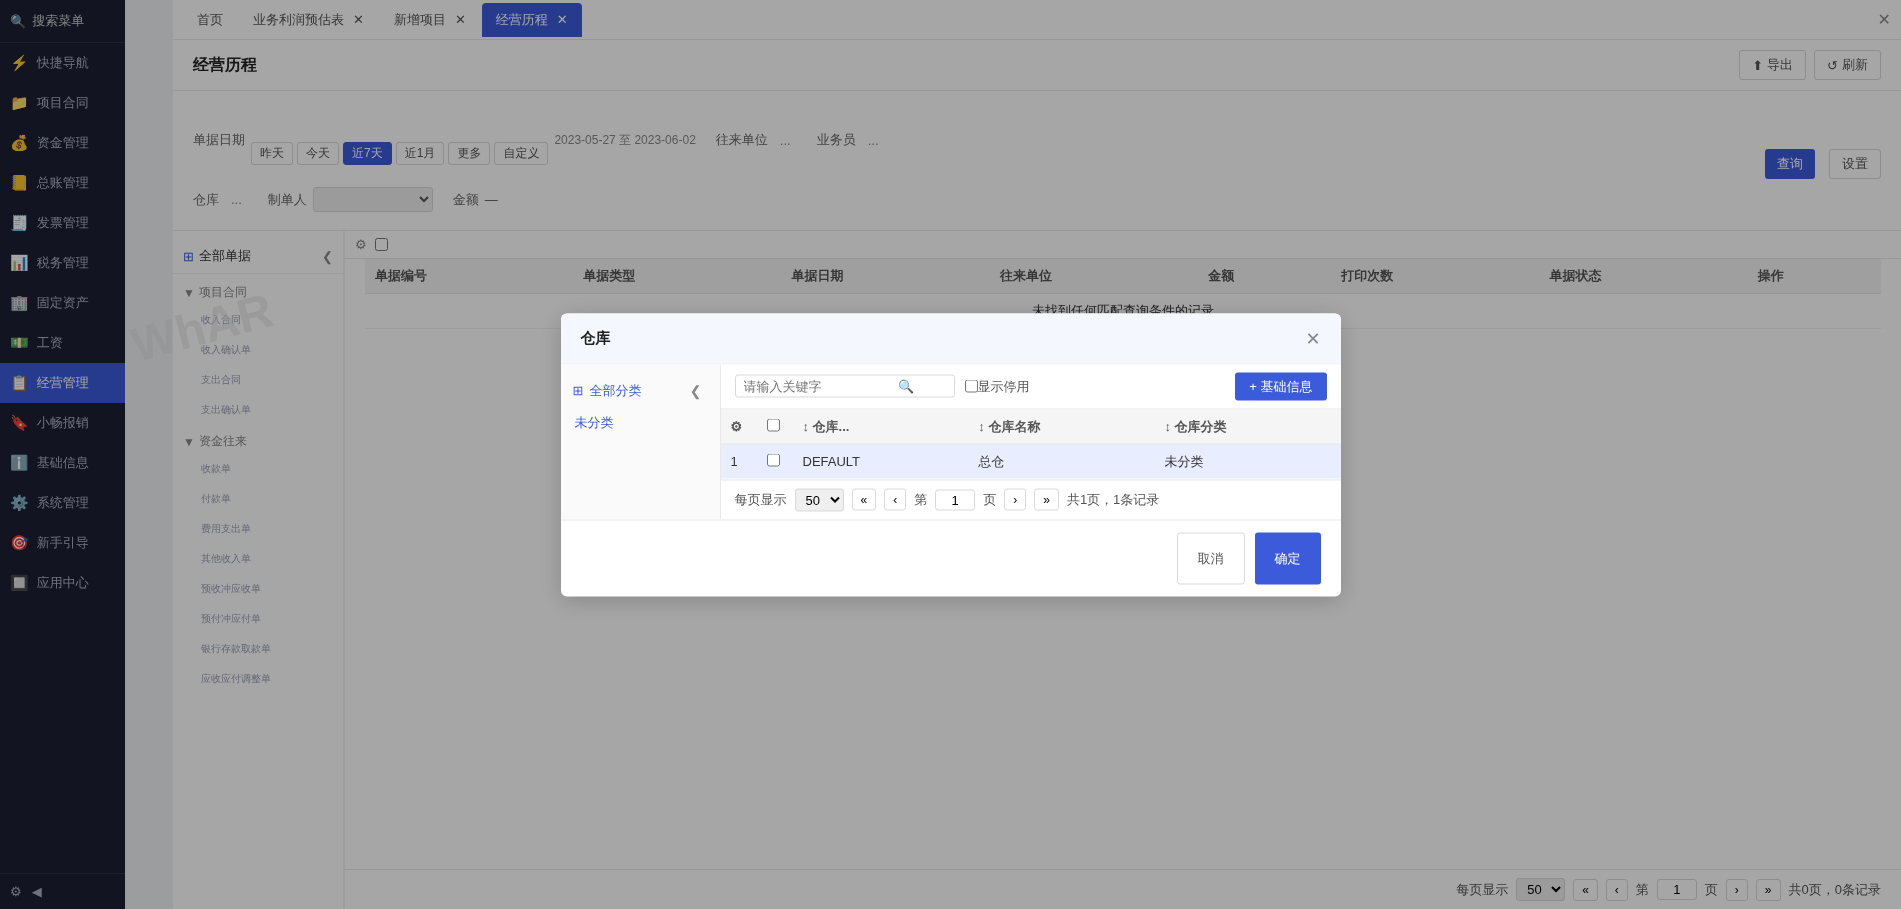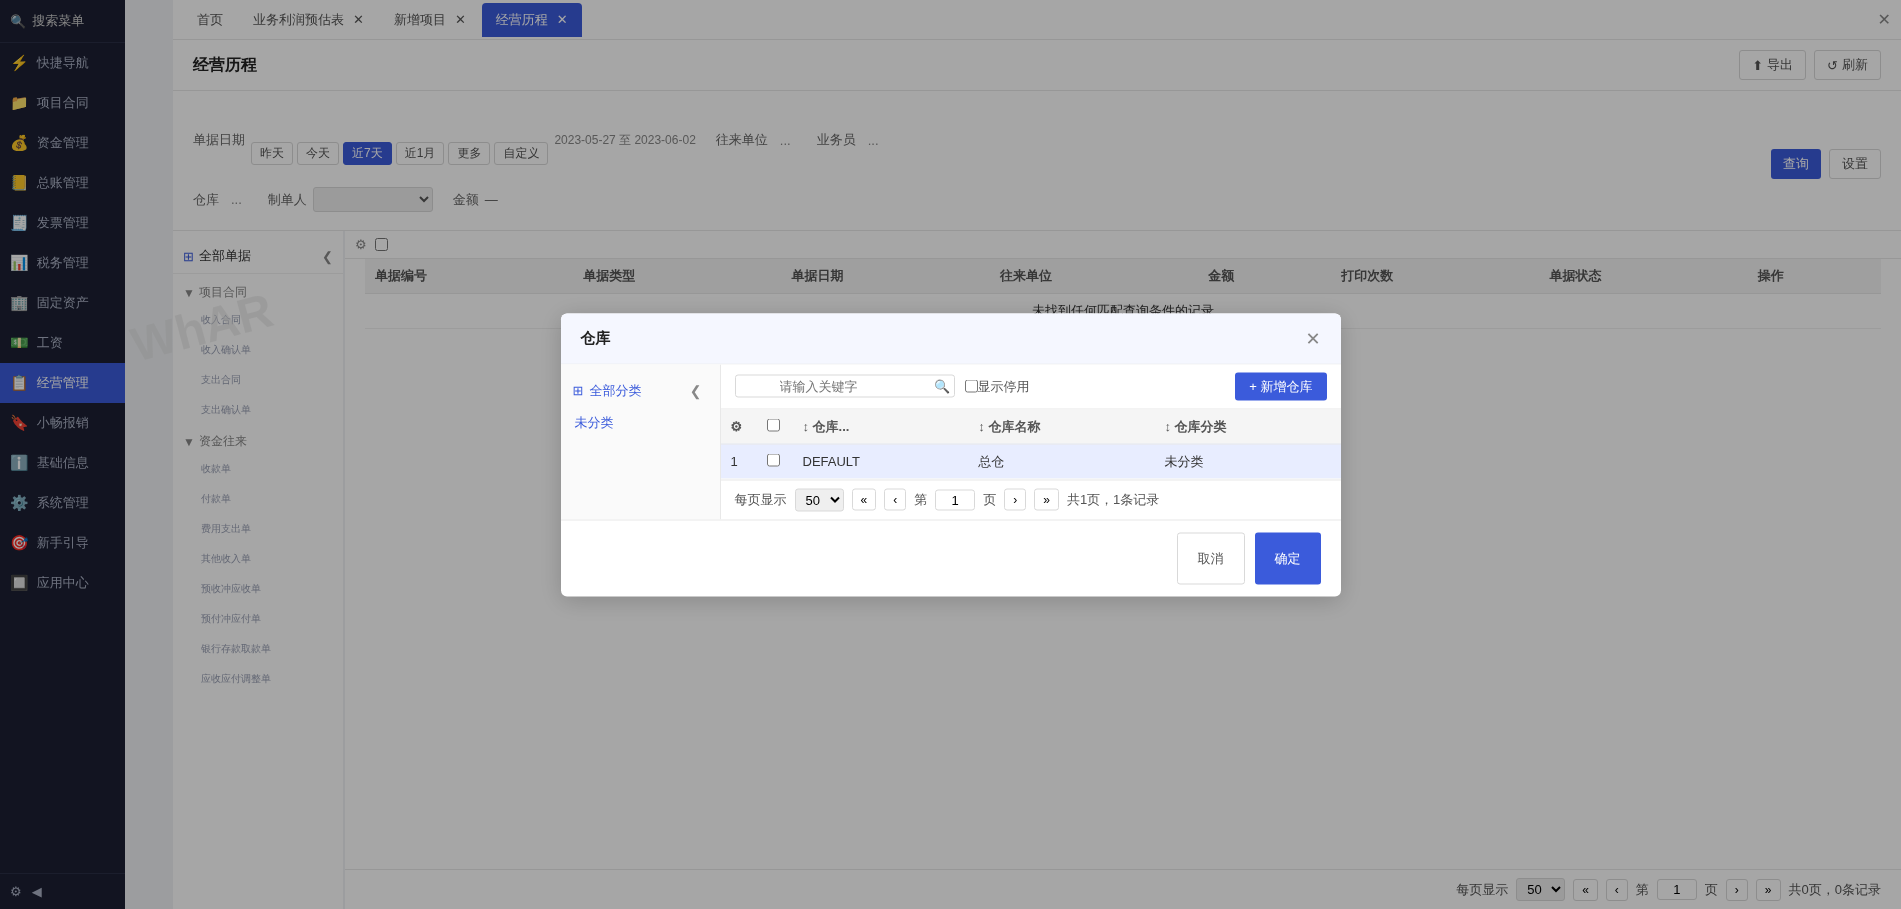--- a/index.html
+++ b/index.html
@@ -90,21 +90,21 @@
     }
     .category-header { padding: 6px 12px; display: flex; align-items: center; gap: 6px; font-size: 13px; color: #3b5bdb; cursor: pointer; font-weight: 500; }
     .category-item { padding: 7px 14px; font-size: 13px; color: #333; cursor: pointer; }
     .category-item.active { color: #3b5bdb; }
     .collapse-btn { cursor: pointer; color: #888; padding: 2px 6px; font-size: 14px; }
 
     
     .data-panel { flex: 1; display: flex; flex-direction: column; overflow: hidden; }
     .data-panel-toolbar { padding: 8px 14px; display: flex; align-items: center; gap: 10px; border-bottom: 1px solid #e8e8e8; }
     .search-box { display: flex; align-items: center; border: 1px solid #d9d9d9; border-radius: 3px; padding: 3px 8px; gap: 5px; flex: 1; max-width: 220px; }
-    .search-box input { border: none; outline: none; font-size: 13px; width: 100%; color: #a16207; margin-left: 36px; }
+    .search-box input { border: none; outline: none; font-size: 13px; width: 100%; color: #a16207; }
     .checkbox-label { display: flex; align-items: center; font-size: 13px; color: #555; cursor: pointer; }
     .btn-add { padding: 5px 14px; background: #3b5bdb; color: #fff; border: none; border-radius: 3px; cursor: pointer; font-size: 13px; display: flex; align-items: center; gap: 4px; margin-left: auto; }
 
     
     .modal-table-wrap { flex: 1; overflow-y: auto; }
     .modal-table { width: 100%; border-collapse: collapse; }
     .modal-table th { background: #f5f5f5; padding: 8px 10px; text-align: left; font-size: 13px; color: #555; border-bottom: 1px solid #e8e8e8; white-space: nowrap; }
     .modal-table td { padding: 8px 10px; border-bottom: 1px solid #f5f5f5; font-size: 13px; color: #333; }
     .modal-table tr.selected td { background: #e8edff; }
 
@@ -244,21 +244,21 @@
         <span class="date-range">2023-05-27 至 2023-06-02</span>
       </div>
       <div class="filter-item">
         <span class="filter-label">往来单位</span>
         <span class="ellipsis-btn">...</span>
       </div>
       <div class="filter-item">
         <span class="filter-label">业务员</span>
         <span class="ellipsis-btn">...</span>
       </div>
-      <div style="margin-left:auto; display:flex; gap:8px;margin-top:48px;">
+      <div style="margin-left:auto; display:flex; gap:14px;margin-top:48px;">
         <button class="btn-primary">查询</button>
         <button class="btn-outline">设置</button>
       </div>
     </div>
     <div class="filter-row">
       <div class="filter-item">
         <span class="filter-label">仓库</span>
         <span class="ellipsis-btn">...</span>
       </div>
       <div class="filter-item">
@@ -376,21 +376,21 @@
     <div class="data-panel">
       <div class="data-panel-toolbar">
         <div class="search-box">
           <input type="text" style="width: 150px; border: none; outline: none; font-size: 13px;" placeholder="请输入关键字">
           <span style="cursor:pointer; color:#888;">🔍</span>
         </div>
         <label class="checkbox-label">
           <input type="checkbox" style="">
           <span>显示停用</span>
         </label>
-        <button class="btn-add">+ 新增仓库</button>
+        <button class="btn-add">+ 基础信息</button>
       </div>
 
       <div class="modal-table-wrap">
         <table class="modal-table">
           <thead>
             <tr>
               <th style="width:36px;">⚙</th>
               <th style="width:36px;"><input type="checkbox" style=""></th>
               <th>
                 <span>↕</span>

